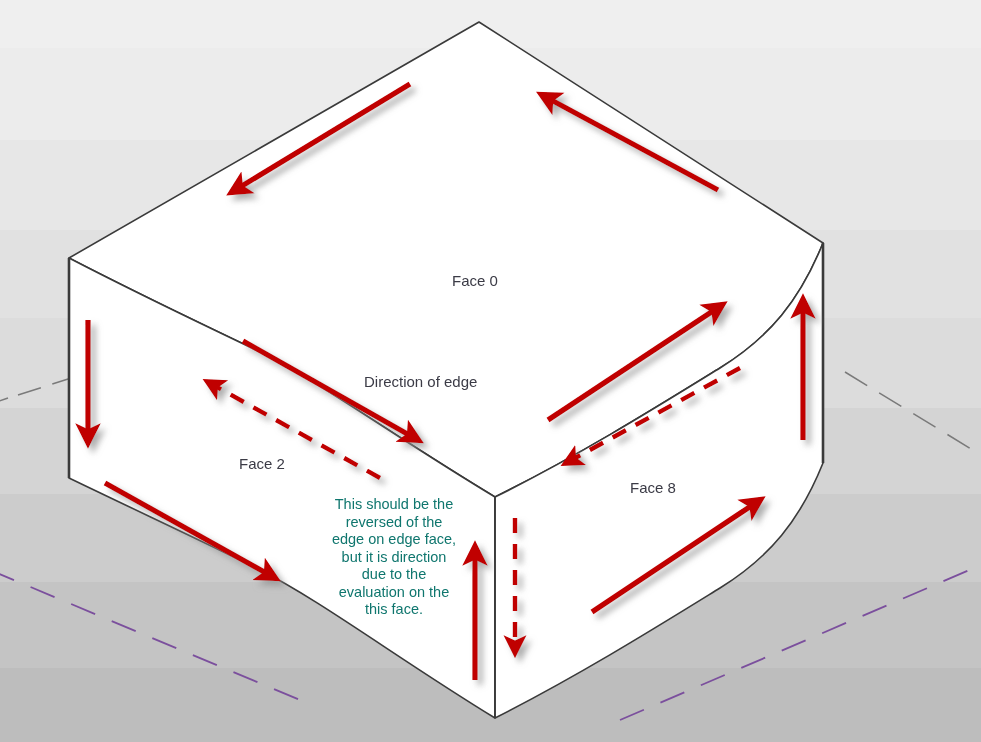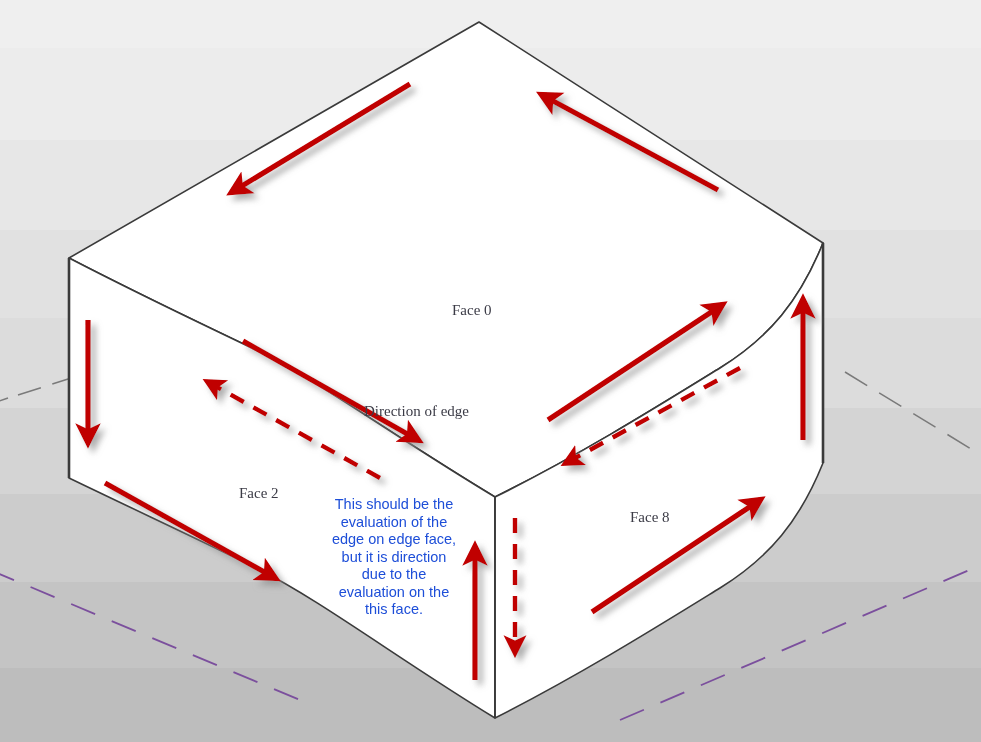--- a/index.html
+++ b/index.html
@@ -19,30 +19,29 @@
     position: absolute;
     left: 0;
     top: 0;
     width: 981px;
     height: 742px;
     display: block;
   }
   .diagram-label {
     position: absolute;
     color: #3b3b46;
-    font-family: Liberation Serif, serif;
+    font-family: Liberation Sans, sans-serif;
     font-size: 15px;
     line-height: 18px;
     white-space: nowrap;
-    margin-top: 29px;
     -webkit-font-smoothing: antialiased;
   }
   .note-block {
     position: absolute;
-    color: #1d4ed8;
+    color: #0f766e;
     font-family: "Liberation Sans", sans-serif;
     font-size: 14.5px;
     line-height: 17.5px;
     text-align: center;
     width: 136px;
   }
 </style>
 </head>
 <body>
 
@@ -139,21 +138,21 @@
   <div class="diagram-label" style="left:452px; top:272px;">Face 0</div>
 
   <div class="diagram-label" style="left:239px; top:455px;">Face 2</div>
 
   <div class="diagram-label" style="left:630px; top:479px;">Face 8</div>
 
   <div class="diagram-label" style="left:364px; top:373px;text-align:center;">Direction of edge</div>
 
   <div class="note-block" style="left:326px; top:496px;">
     <div>This should be the</div>
-    <div>evaluation of the</div>
+    <div>reversed of the</div>
     <div>edge on edge face,</div>
     <div>but it is direction</div>
     <div>due to the</div>
     <div>evaluation on the</div>
     <div>this face.</div>
   </div>
 
 </div>
 
 </body></html>

